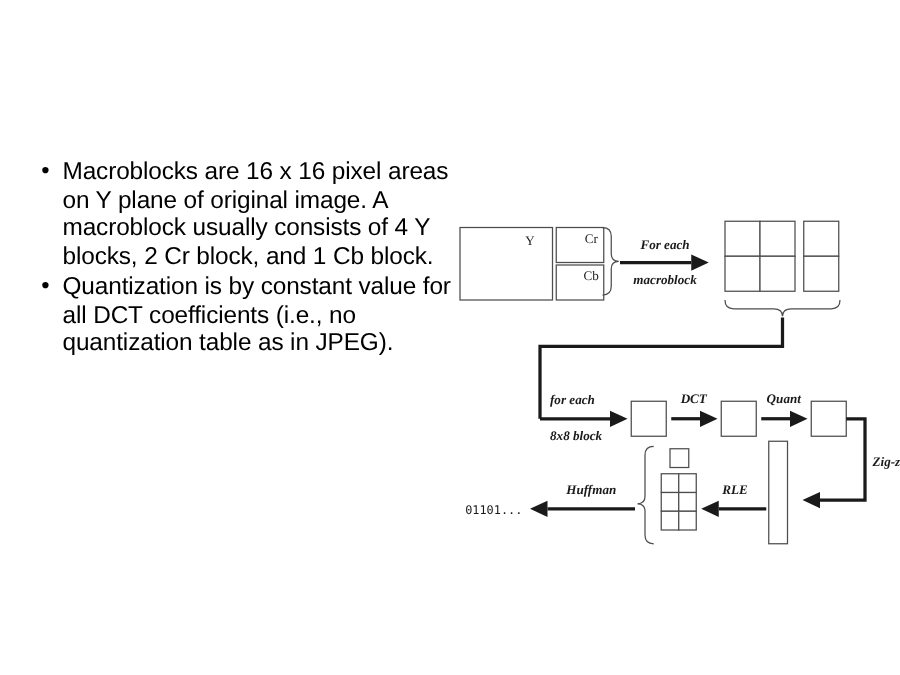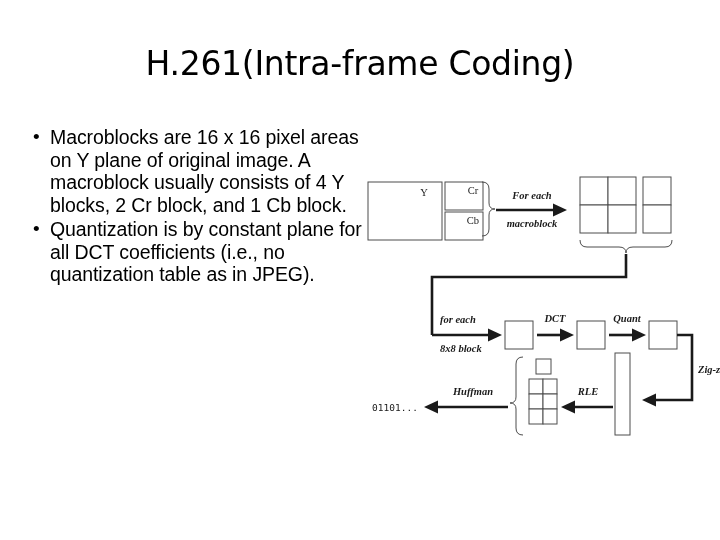--- a/index.html
+++ b/index.html
@@ -93,32 +93,31 @@
     font-family: "DejaVu Sans Mono", monospace;
     font-size: 9.5px;
     fill: #1a1a1a;
   }
 </style>
 </head>
 <body>
 
 <div id="slide">
 
-  <div id="slide-title">H.261(Intra-frame Coding)</div>
 
   <div id="body-text">
 
     <div class="bullet-row">
       <span class="bullet-mark">•</span>
       <span class="bullet-text">Macroblocks are 16 x 16 pixel areas on Y plane of original image. A macroblock usually consists of 4 Y blocks, 2 Cr block, and 1 Cb block.</span>
     </div>
 
     <div class="bullet-row">
       <span class="bullet-mark">•</span>
-      <span class="bullet-text">Quantization is by constant plane for all DCT coefficients (i.e., no quantization table as in JPEG).</span>
+      <span class="bullet-text">Quantization is by constant value for all DCT coefficients (i.e., no quantization table as in JPEG).</span>
     </div>
 
   </div>
 
   <div id="diagram">
     <svg width="360" height="290" viewBox="0 0 360 290" xmlns="http://www.w3.org/2000/svg">
 
       <g>
         <rect x="8" y="27" width="74" height="58" fill="#ffffff" stroke="#4d4d4d" stroke-width="1"></rect>
         <text class="box-label" x="64" y="41" text-anchor="middle">Y</text>

